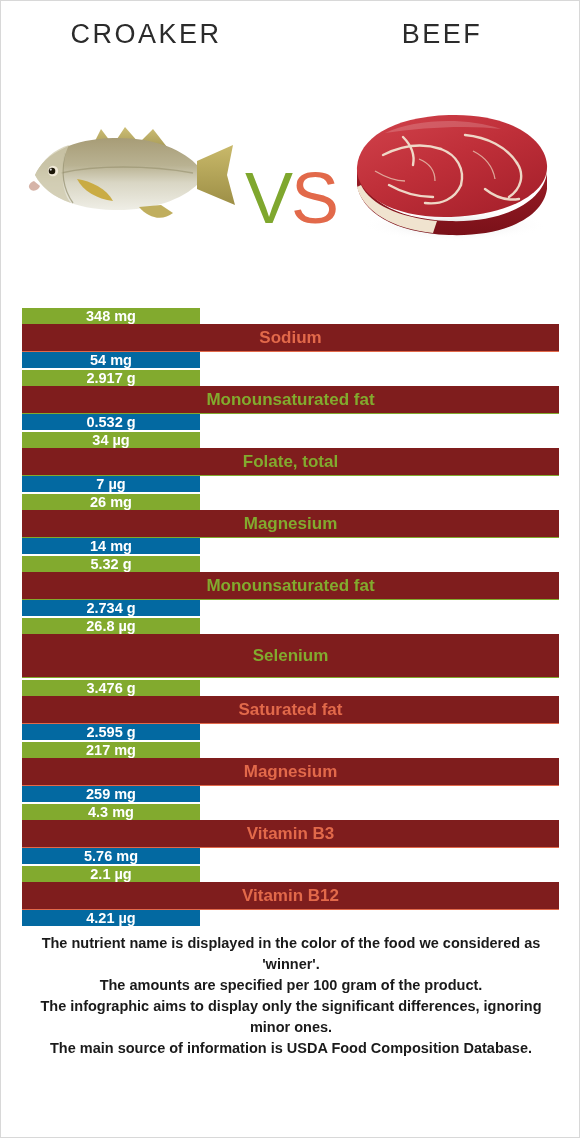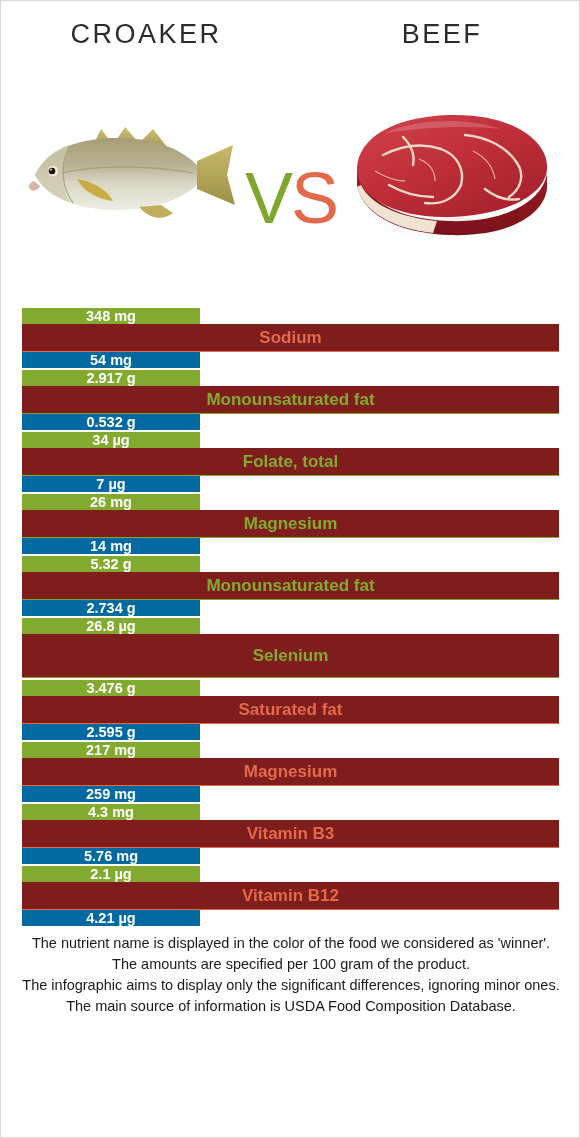--- a/index.html
+++ b/index.html
@@ -118,20 +118,21 @@
   .footer {
     position: absolute;
     left: 20px;
     top: 932px;
     width: 540px;
     text-align: center;
     font-size: 14.5px;
     line-height: 21px;
     color: #1a1a1a;
     font-family: "Liberation Sans", sans-serif;
+    font-weight: bold;
   }
 
   
   .fish { position: absolute; left: 6px; top: 46px; width: 218px; height: 120px; }
   .steak { position: absolute; left: 8px; top: 30px; width: 214px; height: 152px; }
 </style>
 </head>
 <body>
 
 <div class="page">

